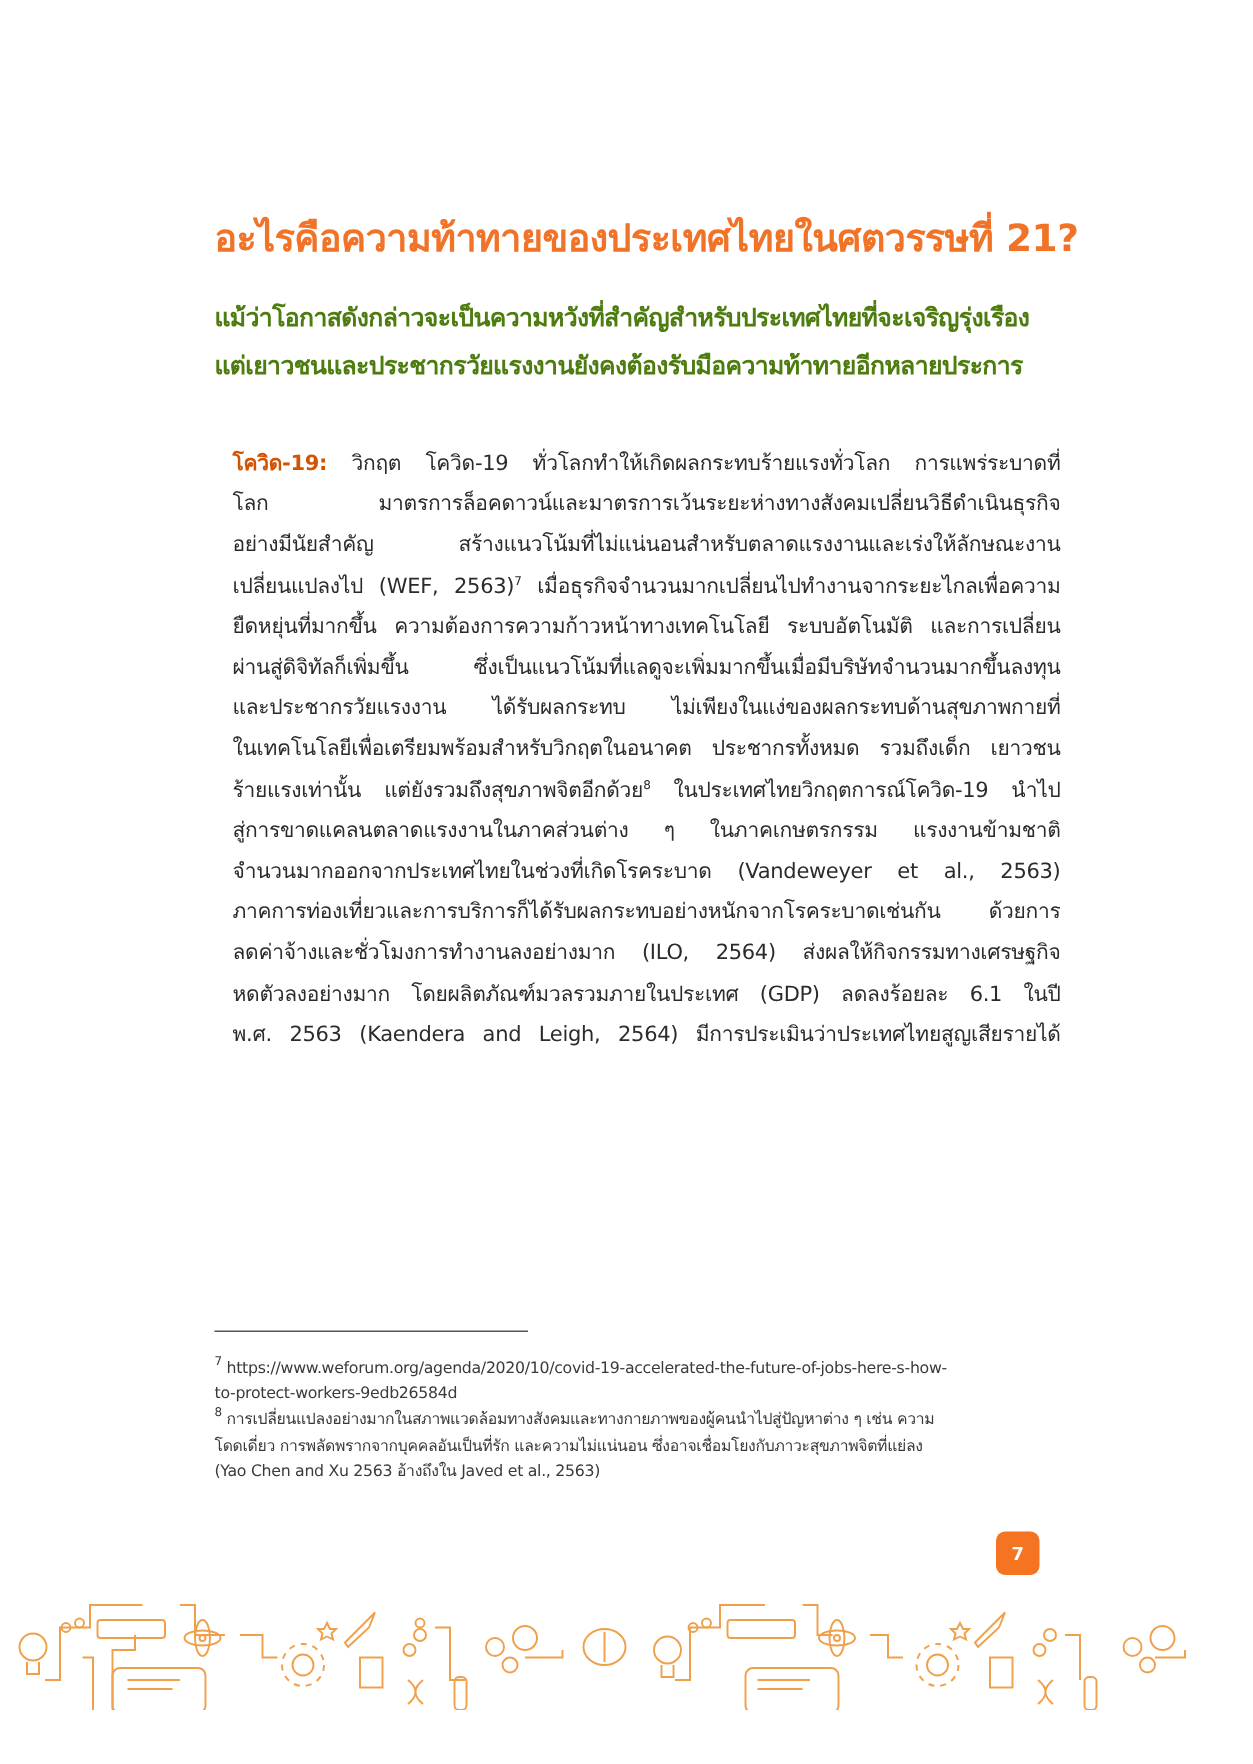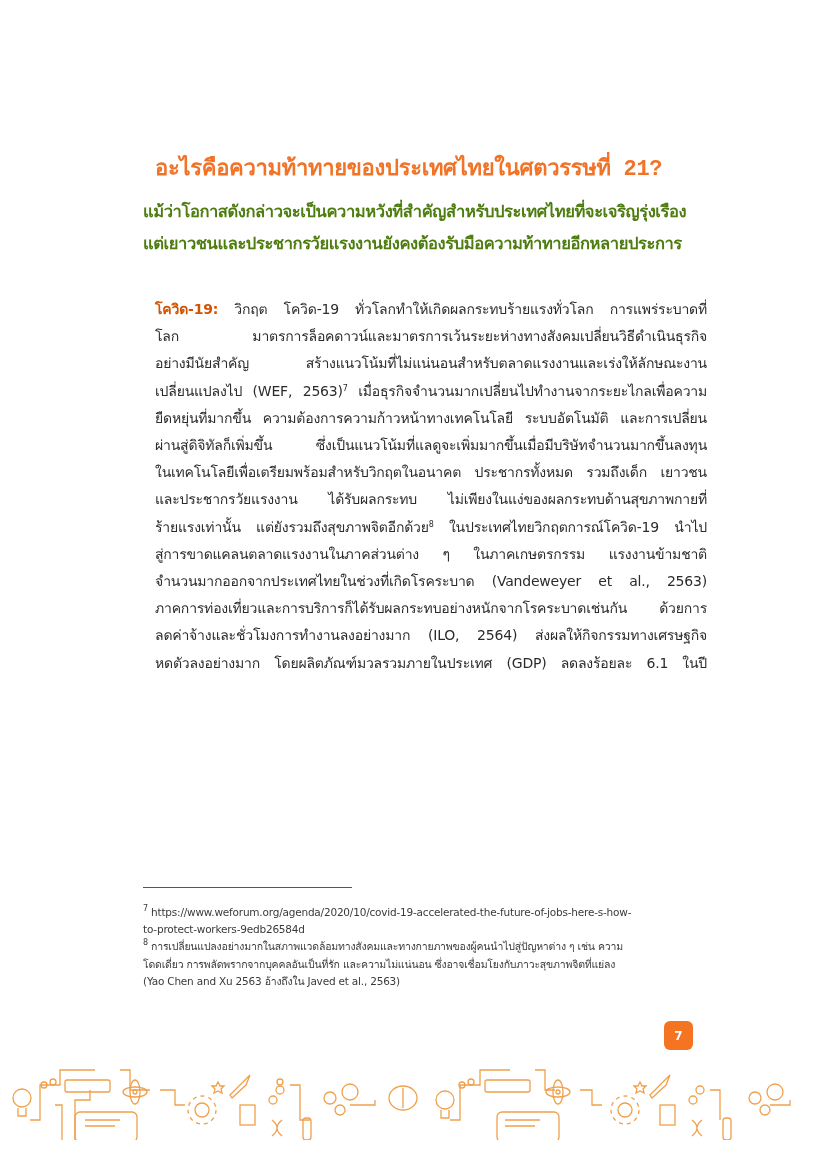--- a/index.html
+++ b/index.html
@@ -1,19 +1,19 @@
 <!DOCTYPE html>
 <html><head>
 <meta charset="utf-8">
 <style>
   html, body { margin: 0; padding: 0; background: #ffffff; }
   body { width: 835px; height: 1176px; position: relative; overflow: hidden;
          font-family: "DejaVu Sans", "Liberation Sans", sans-serif; color: #2b2b2b; }
   .page-title { position: absolute; left: 143px; top: 138px; width: 560px;
-         font-size: 22px; font-weight: bold; color: #f07328; margin: 12px; letter-spacing: -0.3px; white-space: nowrap; font-family: Liberation Mono, monospace; }
+         font-size: 25px; font-weight: bold; color: #f07328; margin: 0; letter-spacing: -0.3px; white-space: nowrap; }
   .subtitle { position: absolute; left: 143px; top: 196px; width: 560px; margin: 0;
          font-size: 16.5px; font-weight: bold; color: #4d7c0f; line-height: 32px; letter-spacing: -0.4px; }
   .subtitle div { white-space: nowrap; }
   .body-text { position: absolute; left: 143px; top: 284px; width: 552px; margin: 12px;
          font-size: 14px; line-height: 27.2px; color: #2b2b2b; letter-spacing: -0.2px; }
   .body-text .line { white-space: nowrap; text-align: justify; text-align-last: justify; overflow: visible; }
   .body-text .line.last { text-align-last: left; }
   .lead { color: #d35400; font-weight: bold; }
   sup { font-size: 8px; line-height: 0; vertical-align: 5px; }
   .fn-rule { position: absolute; left: 143px; top: 887px; width: 209px; height: 1px; background: #555; }
@@ -34,28 +34,29 @@
   <div>แต่เยาวชนและประชากรวัยแรงงานยังคงต้องรับมือความท้าทายอีกหลายประการ</div>
 </div>
 
 <div class="body-text">
   <div class="line"><span class="lead">โควิด-19:</span><span> วิกฤต โควิด-19 ทั่วโลกทำให้เกิดผลกระทบร้ายแรงทั่วโลก การแพร่ระบาดที่</span></div>
   <div class="line">โลก มาตรการล็อคดาวน์และมาตรการเว้นระยะห่างทางสังคมเปลี่ยนวิธีดำเนินธุรกิจ</div>
   <div class="line">อย่างมีนัยสำคัญ สร้างแนวโน้มที่ไม่แน่นอนสำหรับตลาดแรงงานและเร่งให้ลักษณะงาน</div>
   <div class="line"><span>เปลี่ยนแปลงไป (WEF, 2563)</span><sup>7</sup><span> เมื่อธุรกิจจำนวนมากเปลี่ยนไปทำงานจากระยะไกลเพื่อความ</span></div>
   <div class="line">ยืดหยุ่นที่มากขึ้น ความต้องการความก้าวหน้าทางเทคโนโลยี ระบบอัตโนมัติ และการเปลี่ยน</div>
   <div class="line">ผ่านสู่ดิจิทัลก็เพิ่มขึ้น ซึ่งเป็นแนวโน้มที่แลดูจะเพิ่มมากขึ้นเมื่อมีบริษัทจำนวนมากขึ้นลงทุน</div>
+  <div class="line">และประชากรวัยแรงงาน ได้รับผลกระทบ ไม่เพียงในแง่ของผลกระทบด้านสุขภาพกายที่</div>
   <div class="line">ในเทคโนโลยีเพื่อเตรียมพร้อมสำหรับวิกฤตในอนาคต ประชากรทั้งหมด รวมถึงเด็ก เยาวชน</div>
-  <div class="line">และประชากรวัยแรงงาน ได้รับผลกระทบ ไม่เพียงในแง่ของผลกระทบด้านสุขภาพกายที่</div>
   <div class="line"><span>ร้ายแรงเท่านั้น แต่ยังรวมถึงสุขภาพจิตอีกด้วย</span><sup>8</sup><span> ในประเทศไทยวิกฤตการณ์โควิด-19 นำไป</span></div>
   <div class="line">สู่การขาดแคลนตลาดแรงงานในภาคส่วนต่าง ๆ ในภาคเกษตรกรรม แรงงานข้ามชาติ</div>
   <div class="line">จำนวนมากออกจากประเทศไทยในช่วงที่เกิดโรคระบาด (Vandeweyer et al., 2563)</div>
   <div class="line">ภาคการท่องเที่ยวและการบริการก็ได้รับผลกระทบอย่างหนักจากโรคระบาดเช่นกัน ด้วยการ</div>
   <div class="line">ลดค่าจ้างและชั่วโมงการทำงานลงอย่างมาก (ILO, 2564) ส่งผลให้กิจกรรมทางเศรษฐกิจ</div>
   <div class="line">หดตัวลงอย่างมาก โดยผลิตภัณฑ์มวลรวมภายในประเทศ (GDP) ลดลงร้อยละ 6.1 ในปี</div>
+  <div class="line">พ.ศ. 2563 (Kaendera and Leigh, 2564) มีการประเมินว่าประเทศไทยสูญเสียรายได้</div>
 </div>
 
 <div class="fn-rule"></div>
 
 <div class="footnotes">
   <div class="line"><sup>7</sup><span> https://www.weforum.org/agenda/2020/10/covid-19-accelerated-the-future-of-jobs-here-s-how-</span></div>
   <div class="line">to-protect-workers-9edb26584d</div>
   <div class="line"><sup>8</sup><span> การเปลี่ยนแปลงอย่างมากในสภาพแวดล้อมทางสังคมและทางกายภาพของผู้คนนำไปสู่ปัญหาต่าง ๆ เช่น ความ</span></div>
   <div class="line">โดดเดี่ยว การพลัดพรากจากบุคคลอันเป็นที่รัก และความไม่แน่นอน ซึ่งอาจเชื่อมโยงกับภาวะสุขภาพจิตที่แย่ลง</div>
   <div class="line">(Yao Chen and Xu 2563 อ้างถึงใน Javed et al., 2563)</div>

